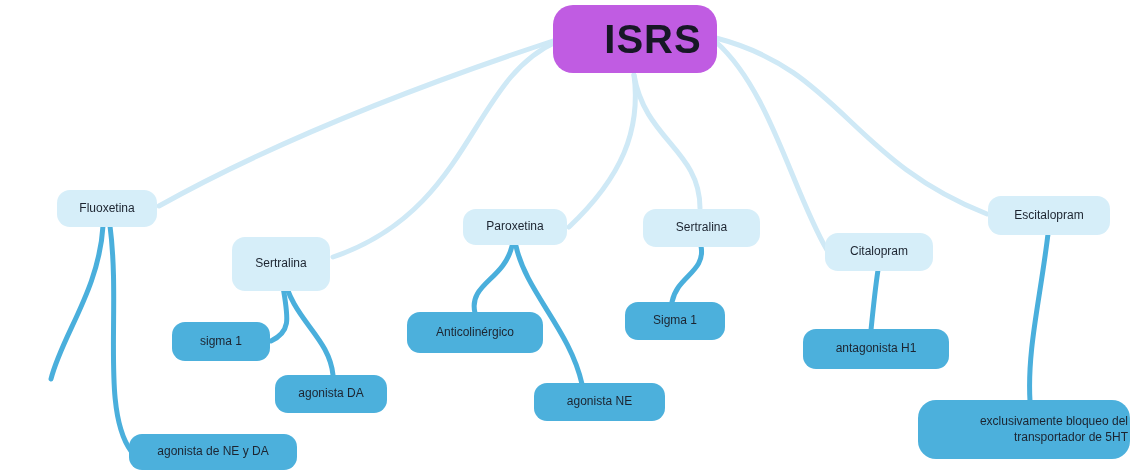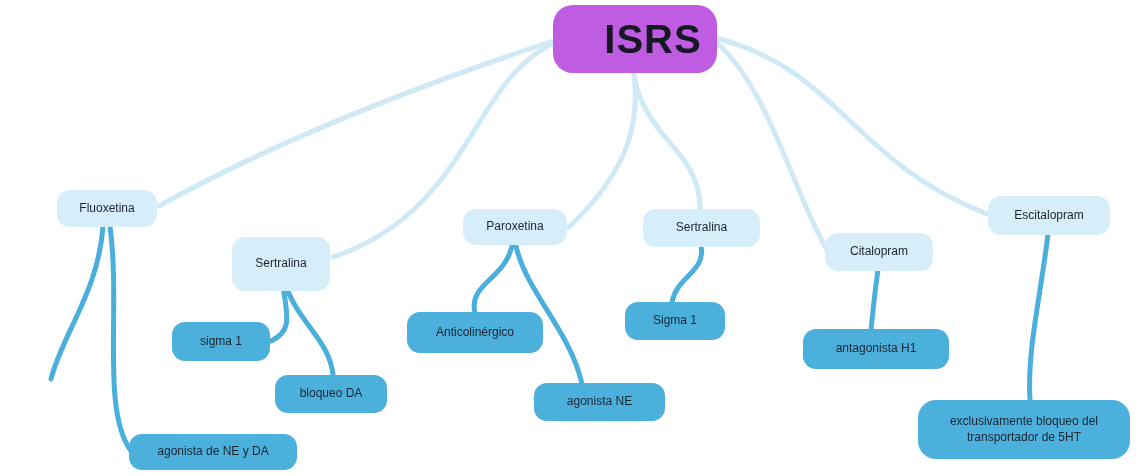--- a/index.html
+++ b/index.html
@@ -32,21 +32,21 @@
   .node.l2 { background: var(--level2-fill, #4cb0dc); border-radius: 13px; }
   .node.root {
     background: var(--root-fill, #c05ce2);
     color: var(--root-text, #171726);
     border-radius: 20px;
     font-size: 40px;
     font-weight: bold;
     letter-spacing: 1px;
     padding-left: 36px;
   }
-  .node.big { border-radius: 18px; padding: 6px 10px; }
+  .node.big { border-radius: 18px; padding: 6px 2px; text-align: right; }
 </style>
 </head>
 <body>
 
 <div class="canvas">
 
   <svg class="edges" width="1141" height="476" viewBox="0 0 1141 476">
 
     <path class="edge light" d="M 556,40 C 450,75 290,133 159,206"></path>
     <path class="edge light" d="M 556,42 C 470,80 472,210 333,257"></path>
@@ -89,21 +89,21 @@
     <span>Escitalopram</span>
   </div>
 
   <div class="node l2" style="left:129px;top:434px;width:168px;height:36px">
     <span>agonista de NE y DA</span>
   </div>
   <div class="node l2" style="left:172px;top:322px;width:98px;height:39px">
     <span>sigma 1</span>
   </div>
   <div class="node l2" style="left:275px;top:375px;width:112px;height:38px">
-    <span>bloqueo DA</span>
+    <span>agonista DA</span>
   </div>
   <div class="node l2" style="left:407px;top:312px;width:136px;height:41px">
     <span>Anticolinérgico</span>
   </div>
   <div class="node l2" style="left:534px;top:383px;width:131px;height:38px">
     <span>agonista NE</span>
   </div>
   <div class="node l2" style="left:625px;top:302px;width:100px;height:38px">
     <span>Sigma 1</span>
   </div>

